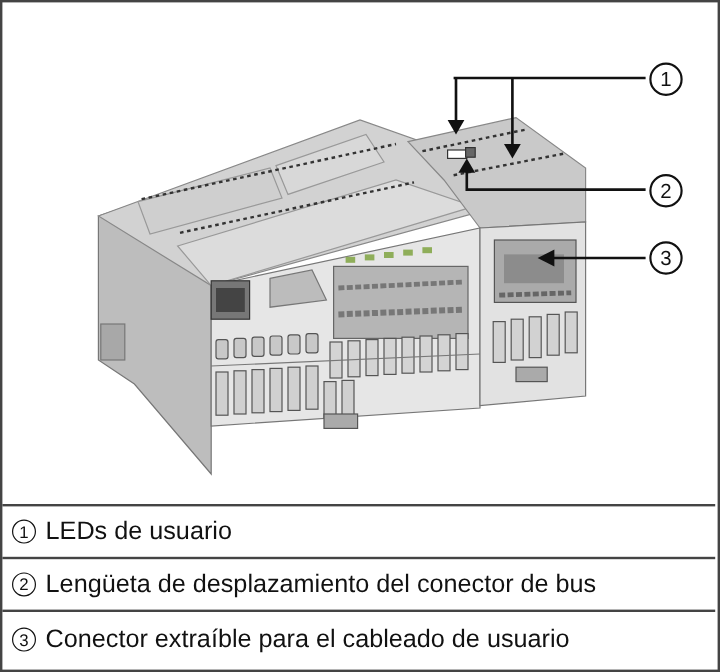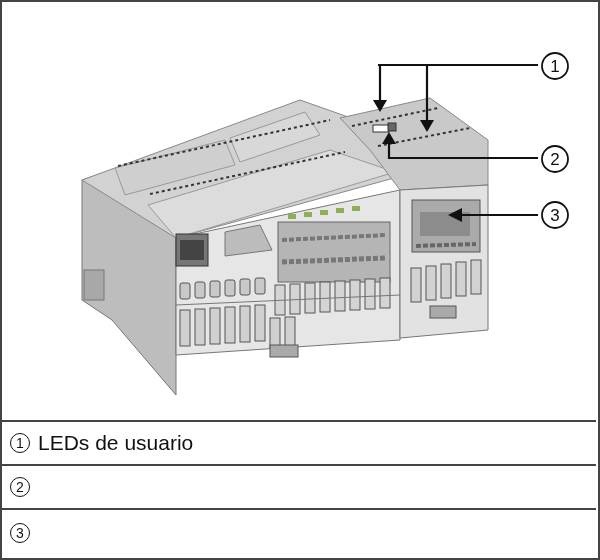--- a/index.html
+++ b/index.html
@@ -132,17 +132,19 @@
   </svg>
 </div>
 
 <div class="legend">
   <div class="row">
     <span class="num">1</span>
     <span>LEDs de usuario</span>
   </div>
   <div class="row">
     <span class="num">2</span>
+    <span>Lengüeta de desplazamiento del conector de bus</span>
   </div>
   <div class="row">
     <span class="num">3</span>
+    <span>Conector extraíble para el cableado de usuario</span>
   </div>
 </div>
 
 </body></html>

